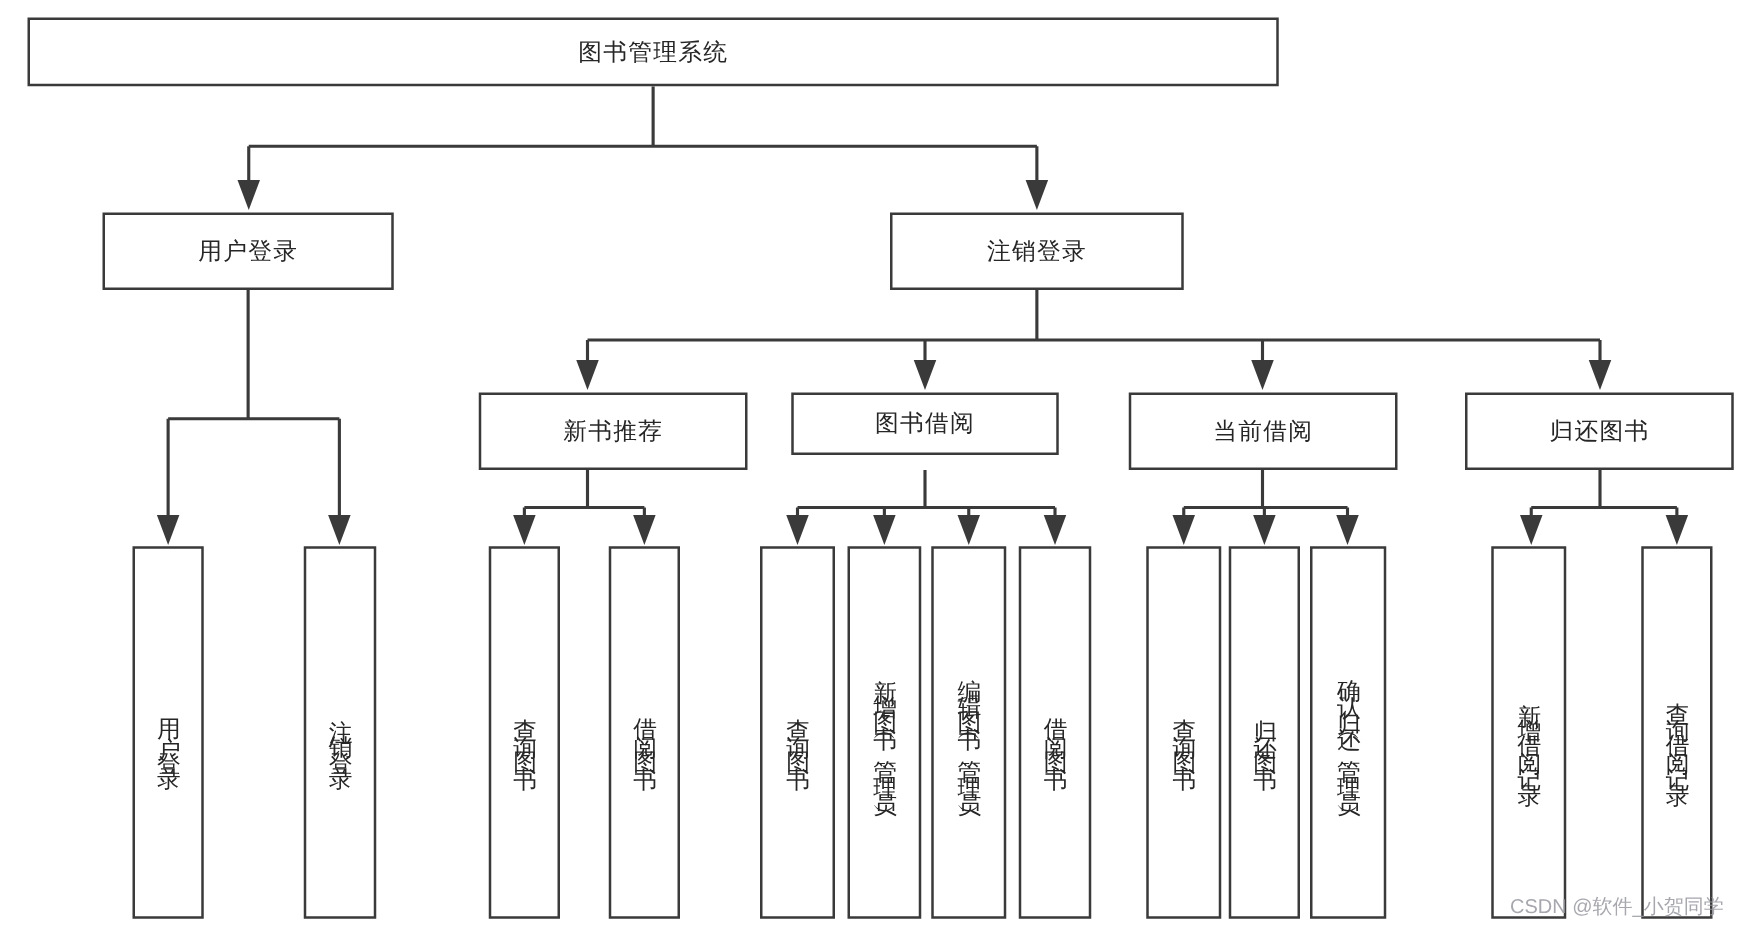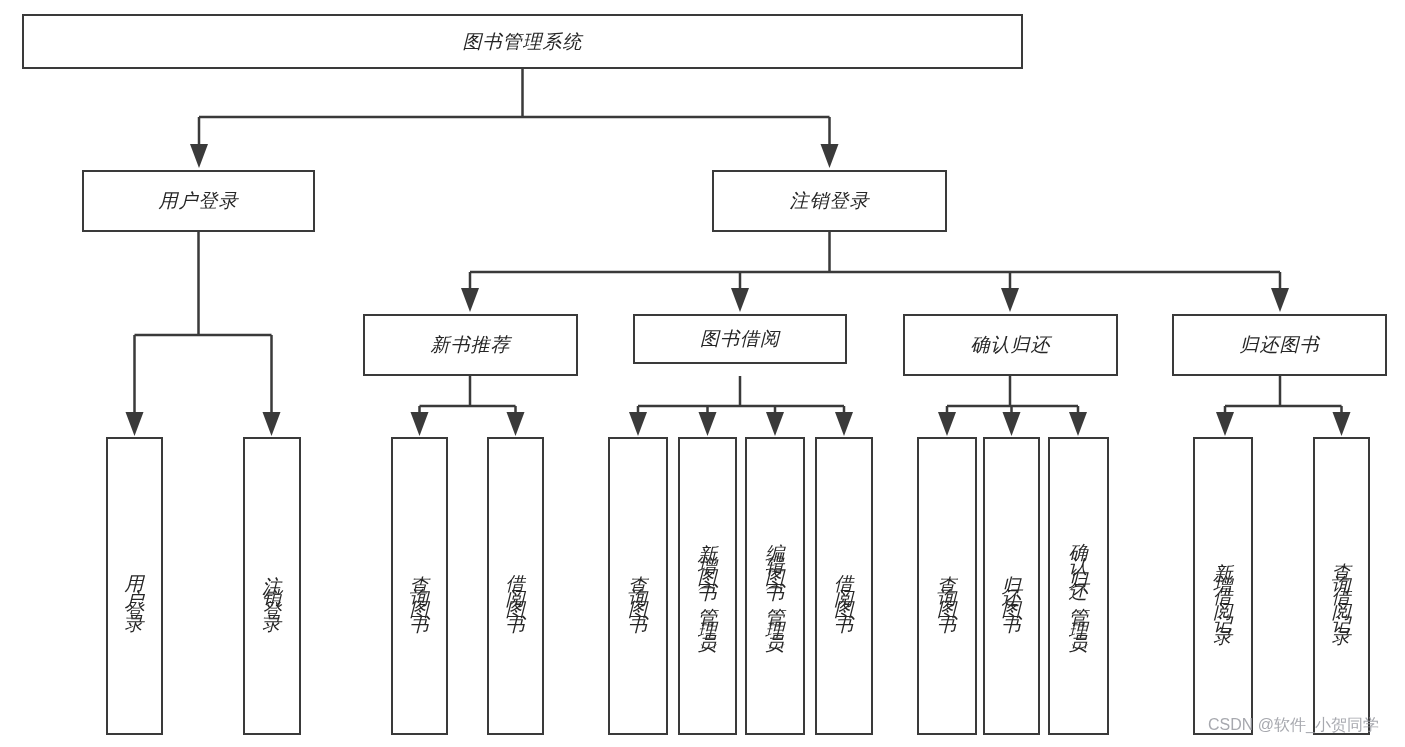--- a/index.html
+++ b/index.html
@@ -29,21 +29,20 @@
     border: 2.5px solid #3a3a3a;
     background: #ffffff;
     color: #262626;
     display: flex;
     align-items: center;
     justify-content: center;
     font-size: 19px;
     letter-spacing: 1px;
     z-index: 2;
     text-align: center;
-    font-style: italic;
   }
   .node.v {
     writing-mode: vertical-rl;
     text-orientation: mixed;
     letter-spacing: 13px;
     line-height: 1;
     font-size: 19px;
   }
   .watermark {
     position: absolute;
@@ -116,23 +115,23 @@
       <polygon points="1216,412 1234,412 1225,436"></polygon>
       <polygon points="1332.5,412 1350.5,412 1341.5,436"></polygon>
     </g>
   </svg>
 
   <div class="node" style="left:22px; top:14px; width:1001px; height:55px">图书管理系统</div>
 
   <div class="node" style="left:82px; top:170px; width:233px; height:62px">用户登录</div>
   <div class="node" style="left:712px; top:170px; width:235px; height:62px">注销登录</div>
 
-  <div class="node" style="left:363px; top:314px; width:215px; height:62px">新书推荐</div>
+  <div class="node" style="left:383px; top:314px; width:215px; height:62px">新书推荐</div>
   <div class="node" style="left:633px; top:314px; width:214px; height:50px">图书借阅</div>
-  <div class="node" style="left:903px; top:314px; width:215px; height:62px">确认归还</div>
+  <div class="node" style="left:903px; top:314px; width:215px; height:62px">当前借阅</div>
   <div class="node" style="left:1172px; top:314px; width:215px; height:62px">归还图书</div>
 
   <div class="node v" style="left:106px; top:437px; width:57px; height:298px">用户登录</div>
   <div class="node v" style="left:243px; top:437px; width:58px; height:298px">注销登录</div>
 
   <div class="node v" style="left:391px; top:437px; width:57px; height:298px">查询图书</div>
   <div class="node v" style="left:487px; top:437px; width:57px; height:298px">借阅图书</div>
 
   <div class="node v" style="left:608px; top:437px; width:60px; height:298px">查询图书</div>
   <div class="node v" style="left:678px; top:437px; width:59px; height:298px">新增图书（管理员）</div>

